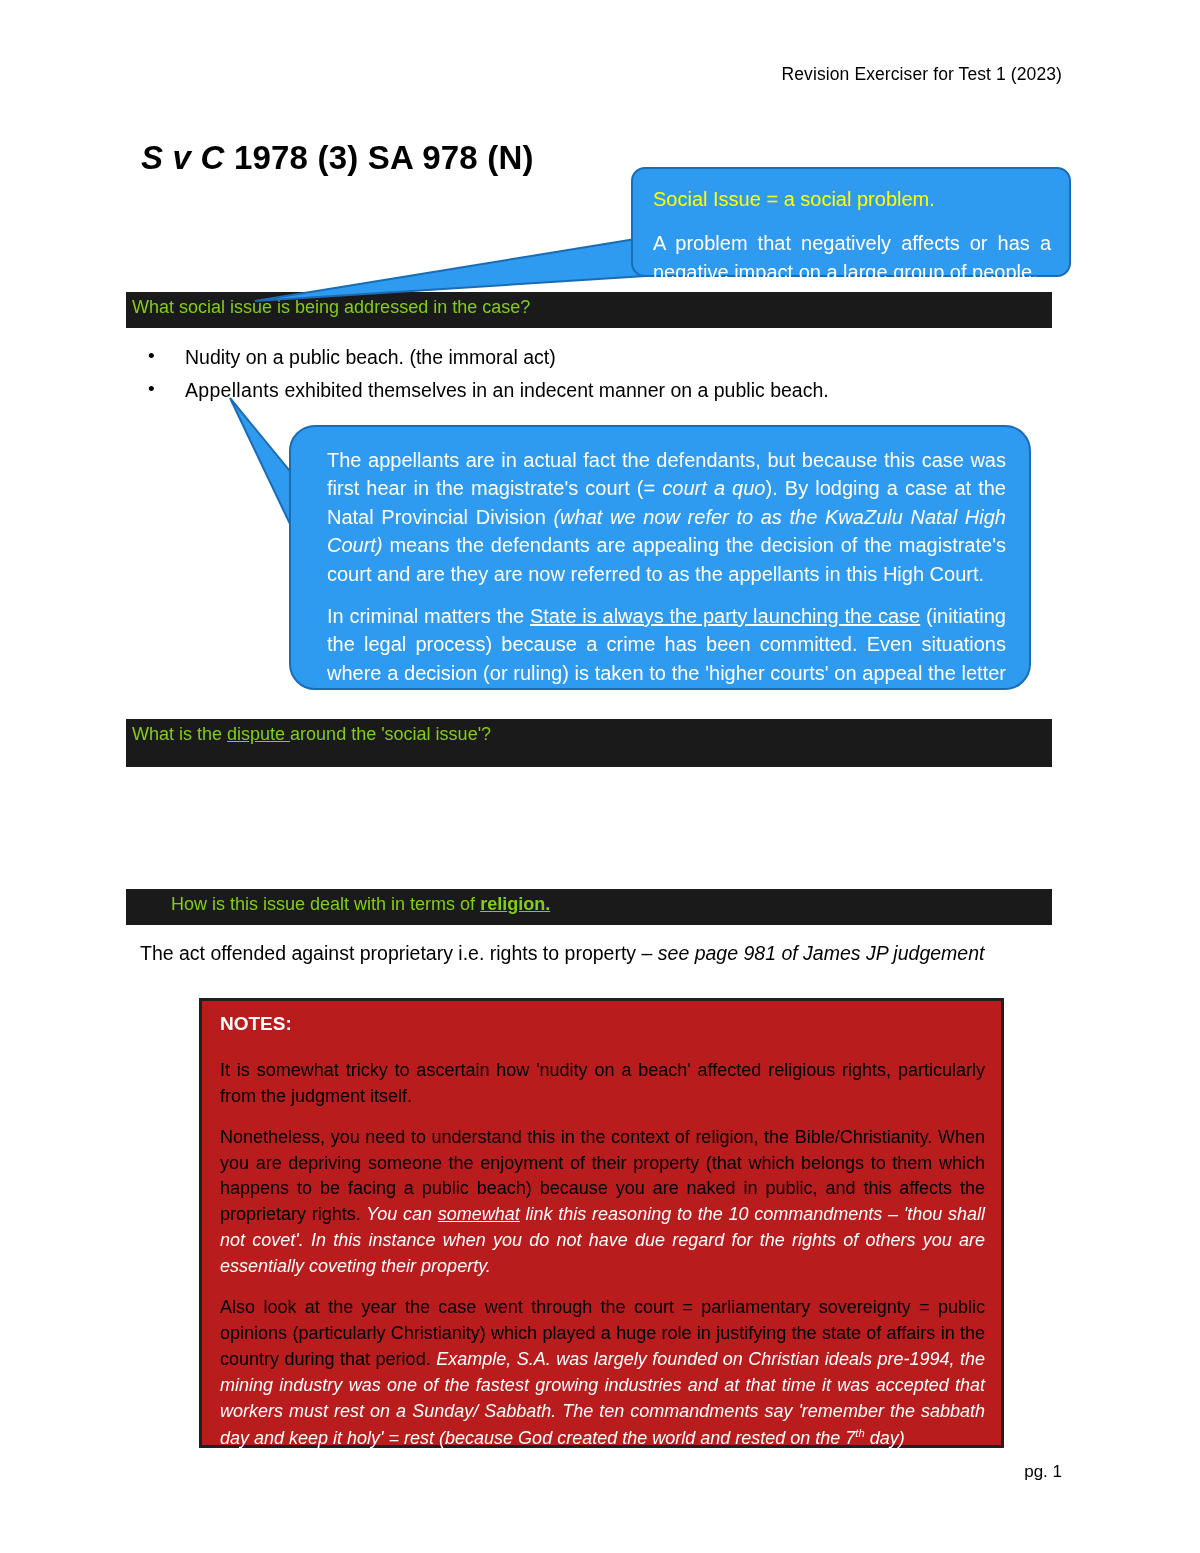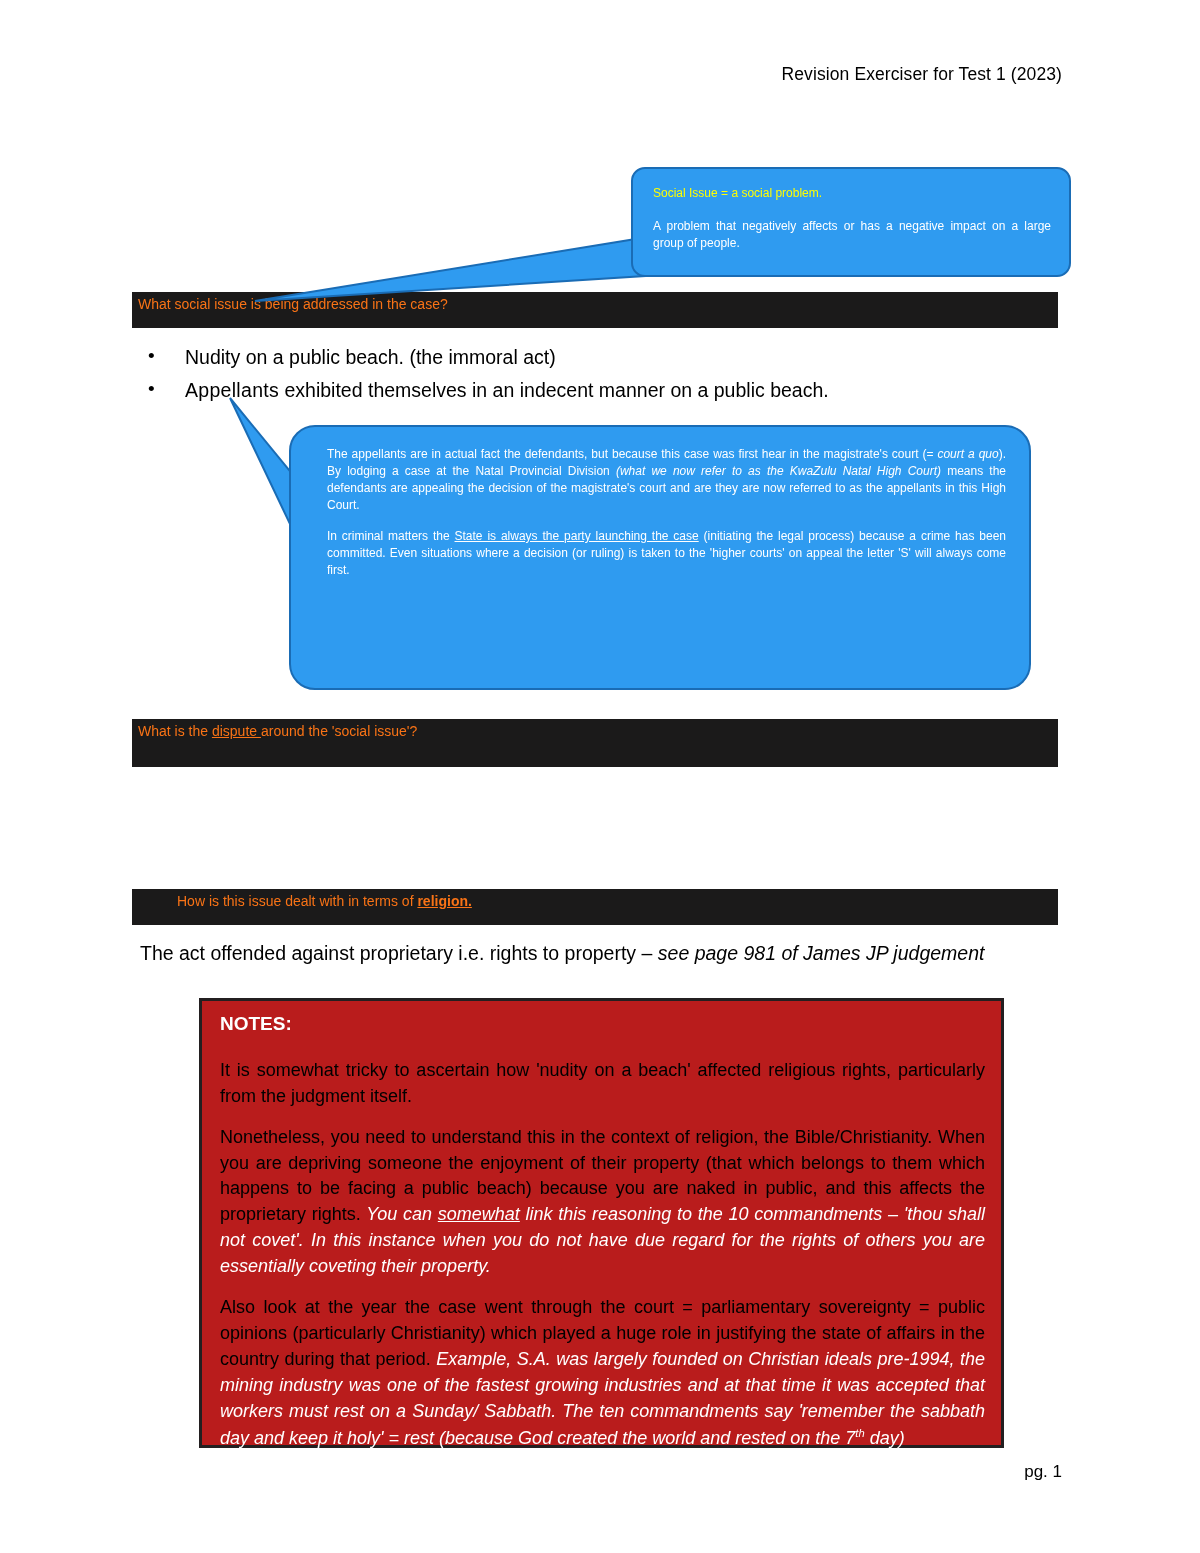--- a/index.html
+++ b/index.html
@@ -49,25 +49,25 @@
     font-size: 33px;
     font-weight: bold;
     white-space: nowrap;
     letter-spacing: 0.2px;
   }
   .case-title .it { font-style: italic; }
 
   
   .bar {
     position: absolute;
-    left: 132px;
+    left: 126px;
     width: 926px;
     background: #1b1a1a;
-    color: #f97316;
-    font-size: 14px;
+    color: #84cc16;
+    font-size: 18px;
     box-sizing: border-box;
     padding: 4px 6px 7px 6px;
     line-height: 1.25;
   }
   .bar .u { text-decoration: underline; }
   .bar .bu { font-weight: bold; text-decoration: underline; }
 
   #bar-social { top: 292px; height: 36px; }
   #bar-dispute { top: 719px; height: 48px; }
   #bar-religion { top: 889px; height: 36px; padding-left: 45px; }
@@ -115,21 +115,21 @@
   .callout {
     position: absolute;
     background: #2f9bf0;
     border: 2px solid #1a6cb5;
     color: #ffffff;
     box-sizing: border-box;
     z-index: 3;
   }
   .callout p {
     margin: 0 0 14px 0;
-    font-size: 12px;
+    font-size: 20px;
     line-height: 1.42;
     text-align: justify;
   }
   .callout p:last-child { margin-bottom: 0; }
   .callout .it { font-style: italic; }
   .callout .u { text-decoration: underline; }
   .callout .yellow { color: #ffff00; }
 
   #callout-social {
     top: 167px;
@@ -195,20 +195,21 @@
   #notes-box .u { text-decoration: underline; }
   #notes-box sup { font-size: 0.62em; vertical-align: super; }
 </style>
 </head>
 <body>
 
 <div class="page">
 
   <div class="doc-header">Revision Exerciser for Test 1 (2023)</div>
 
+  <div class="case-title"><span class="it">S v C</span><span> 1978 (3) SA 978 (N)</span></div>
 
   <svg class="tails" viewBox="0 0 1200 1553" xmlns="http://www.w3.org/2000/svg">
     <polygon points="255,301 648,237 645,276" fill="#2F9BF0" stroke="#1A6CB5" stroke-width="2"></polygon>
     <polygon points="230,398 330,520 300,545" fill="#2F9BF0" stroke="#1A6CB5" stroke-width="2"></polygon>
   </svg>
 
   <div class="callout" id="callout-social">
     <p><span class="yellow">Social Issue = a social problem.</span></p>
     <p>A problem that negatively affects or has a negative impact on a large group of people.</p>
   </div>

